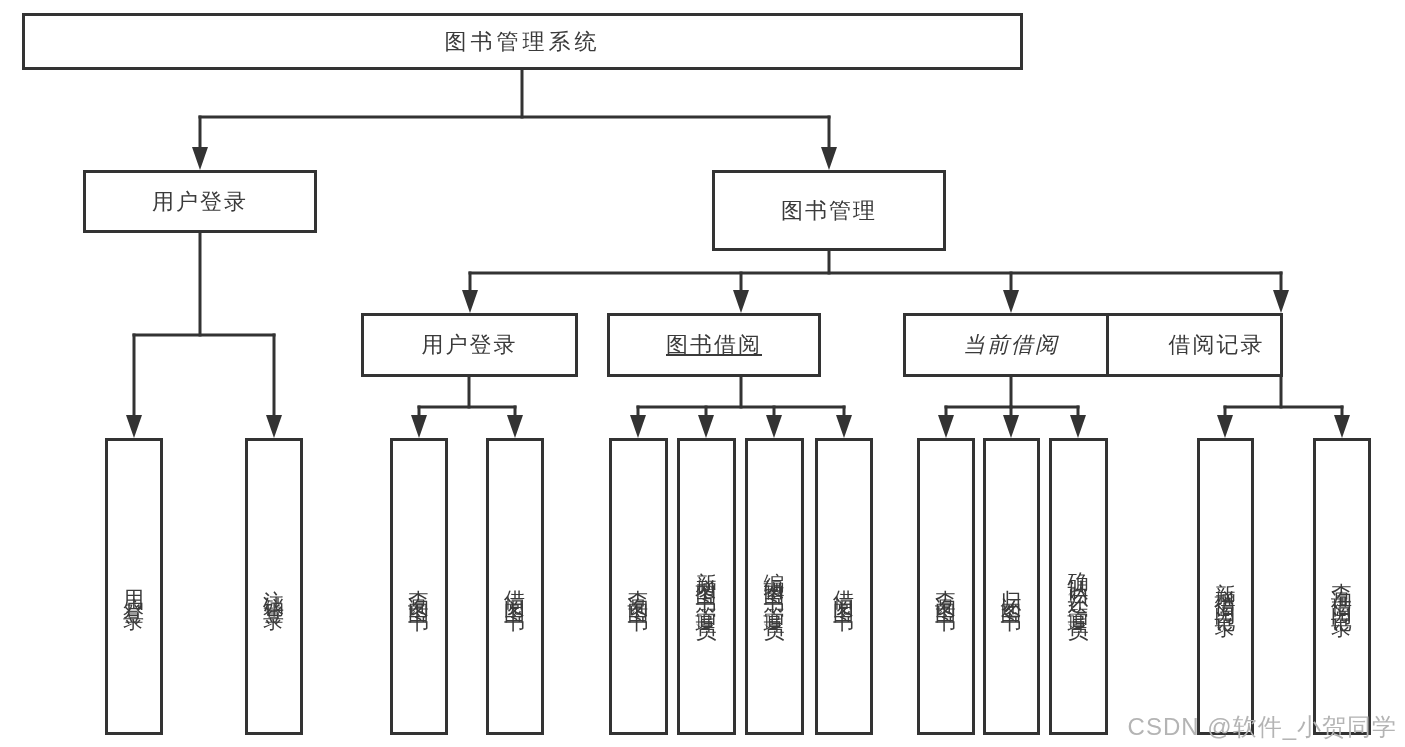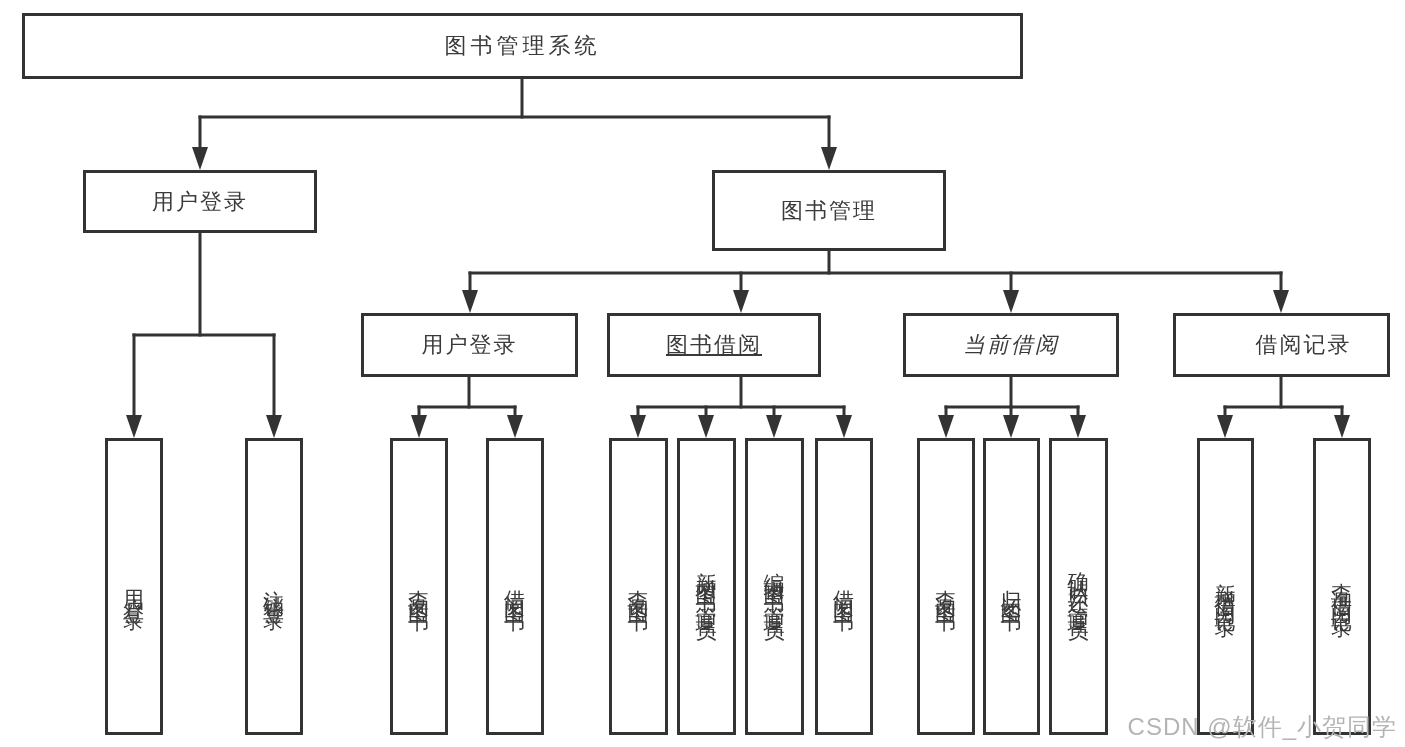--- a/index.html
+++ b/index.html
@@ -80,29 +80,29 @@
       <line x1="1011" y1="407" x2="1011" y2="420" stroke="#333333" stroke-width="3" stroke-linecap="square"></line>
       <polygon points="1003,415 1019,415 1011,438" fill="#333333"></polygon>
       <line x1="1078" y1="407" x2="1078" y2="420" stroke="#333333" stroke-width="3" stroke-linecap="square"></line>
       <polygon points="1070,415 1086,415 1078,438" fill="#333333"></polygon>
       <line x1="1225" y1="407" x2="1225" y2="420" stroke="#333333" stroke-width="3" stroke-linecap="square"></line>
       <polygon points="1217,415 1233,415 1225,438" fill="#333333"></polygon>
       <line x1="1342" y1="407" x2="1342" y2="420" stroke="#333333" stroke-width="3" stroke-linecap="square"></line>
       <polygon points="1334,415 1350,415 1342,438" fill="#333333"></polygon>
     </svg>
 
-  <div class="hbox root" style="left:22px;top:13px;width:1001px;height:66px;">图书管理系统</div>
+  <div class="hbox root" style="left:22px;top:13px;width:1001px;height:57px;">图书管理系统</div>
 
   <div class="hbox" style="left:83px;top:170px;width:234px;height:63px;">用户登录</div>
   <div class="hbox" style="left:712px;top:170px;width:234px;height:81px;">图书管理</div>
 
   <div class="hbox" style="left:361px;top:313px;width:217px;height:64px;">用户登录</div>
   <div class="hbox" style="left:607px;top:313px;width:214px;height:64px;text-decoration:underline;">图书借阅</div>
   <div class="hbox" style="left:903px;top:313px;width:216px;height:64px;font-style:italic;">当前借阅</div>
-  <div class="hbox" style="left:1173px;top:313px;width:217px;height:64px;padding-left:44px;">借阅记录</div>
+  <div class="hbox" style="left:1106px;top:313px;width:177px;height:64px;padding-left:44px;">借阅记录</div>
 
   <div class="vbox" style="left:105px;width:58px;">用户登录</div>
   <div class="vbox" style="left:245px;width:58px;">注销登录</div>
 
   <div class="vbox" style="left:390px;width:58px;">查询图书</div>
   <div class="vbox" style="left:486px;width:58px;">借阅图书</div>
 
   <div class="vbox" style="left:609px;width:59px;">查询图书</div>
   <div class="vbox" style="left:677px;width:59px;">新增图书（管理员）</div>
   <div class="vbox" style="left:745px;width:59px;">编辑图书（管理员）</div>

